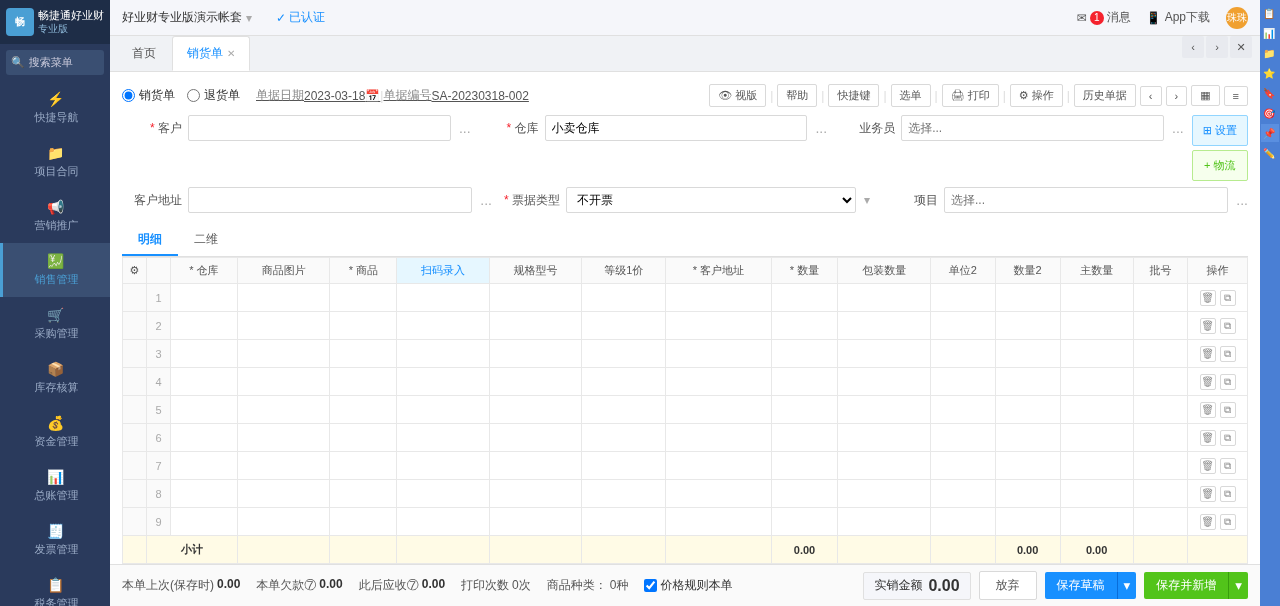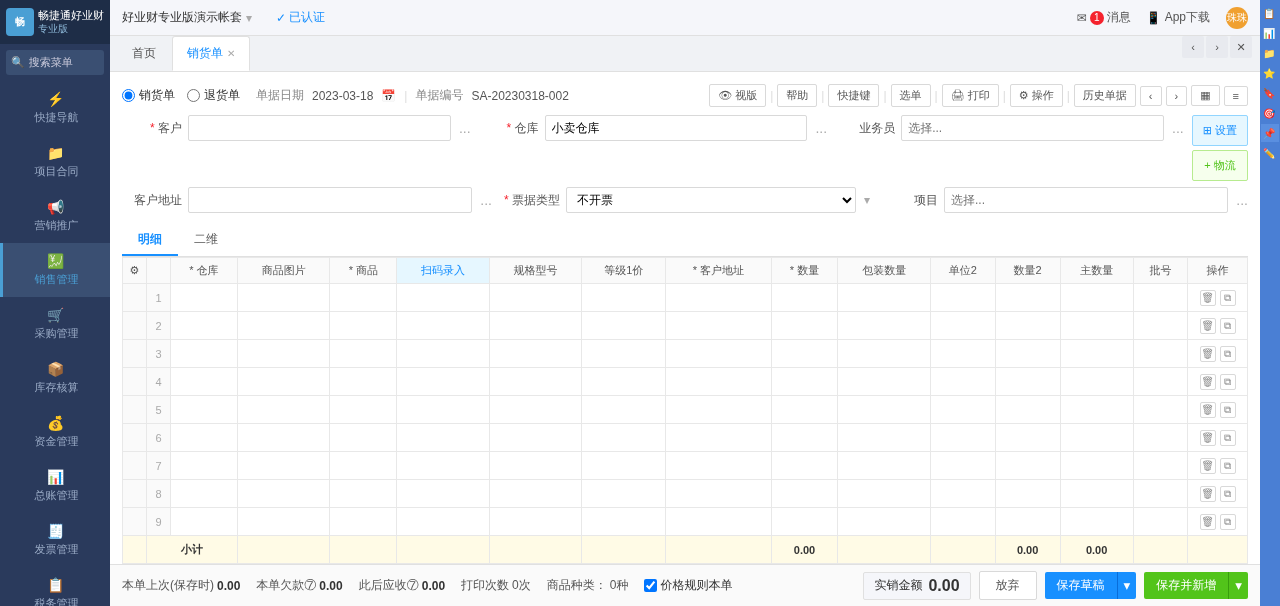--- a/index.html
+++ b/index.html
@@ -35,27 +35,27 @@
     .tab-nav-btn { width: 22px; height: 22px; background: #e8eaef; border: none; cursor: pointer; display: flex; align-items: center; justify-content: center; font-size: 11px; color: #555; border-radius: 2px; }
 
     
     .content { flex: 1; overflow-y: auto; padding: 8px 12px; background: white; }
 
     
     .form-header { display: flex; align-items: center; gap: 16px; padding: 4px 0 8px; }
     .radio-group { display: flex; gap: 12px; align-items: center; }
     .radio-item { display: flex; align-items: center; gap: 4px; cursor: pointer; font-size: 12px; }
     .radio-item input[type=radio] { margin: 0; }
-    .form-meta { display: flex; align-items: center; gap: 8px; font-size: 12px; color: #555; }
+    .form-meta { display: flex; align-items: center; gap: 0; font-size: 12px; color: #555; text-decoration: underline; }
     .form-meta-label { color: #888; }
     .toolbar { margin-left: auto; display: flex; align-items: center; gap: 4px; }
     .toolbar-btn { padding: 3px 8px; font-size: 11px; border: 1px solid #d9d9d9; background: white; cursor: pointer; border-radius: 2px; color: #555; display: flex; align-items: center; gap: 3px; }
 
     
-    .form-row { display: flex; align-items: flex-start; gap: 8px; margin-bottom: 6px; }
+    .form-row { display: flex; align-items: flex-start; gap: 8px; margin-bottom: 6px; justify-content: flex-end; }
     .form-field { display: flex; align-items: center; gap: 6px; flex: 1; min-width: 0; }
     .form-label { color: #555; white-space: nowrap; font-size: 12px; min-width: 60px; text-align: right; }
     .required { color: #f5222d; }
     .form-input { flex: 1; height: 26px; border: 1px solid #d9d9d9; border-radius: 2px; padding: 0 6px; font-size: 12px; min-width: 0; background: white; }
     .form-input-dots { color: #aaa; cursor: pointer; font-size: 14px; margin-left: 2px; }
     .form-select { flex: 1; height: 26px; border: 1px solid #d9d9d9; border-radius: 2px; padding: 0 6px; font-size: 12px; background: white; }
     .right-actions { display: flex; flex-direction: column; gap: 4px; margin-left: auto; }
     .action-btn { padding: 7px 10px; font-size: 11px; border-radius: 2px; cursor: pointer; }
     .action-btn-blue { background: #e6f7ff; border: 1px solid #91d5ff; color: #1890ff; }
     .action-btn-green { background: #f6ffed; border: 1px solid #b7eb8f; color: #52c41a; }
@@ -71,21 +71,21 @@
     .data-table td { border: 1px solid #e8e8e8; padding: 4px; text-align: center; height: 28px; font-size: 11px; }
     .data-table td.row-num { color: #aaa; background: #fafafa; width: 24px; }
     .data-table .col-ops { width: 60px; }
     .col-ops-btns { display: flex; gap: 4px; justify-content: center; }
     .op-icon { width: 16px; height: 16px; border: 1px solid #d9d9d9; border-radius: 2px; cursor: pointer; display: flex; align-items: center; justify-content: center; font-size: 10px; color: #888; background: white; }
     .table-total-row td { background: #fffbe6; font-weight: bold; }
     .sum-value { color: #333; font-weight: bold; }
 
     
     .footer { background: #fafafa; border-top: 1px solid #e0e0e0; padding: 6px 12px; display: flex; align-items: center; gap: 16px; font-size: 12px; }
-    .footer-item { display: flex; align-items: center; gap: 3px; color: #555; }
+    .footer-item { display: flex; gap: 3px; color: #555; }
     .footer-actions { margin-left: auto; display: flex; align-items: center; gap: 8px; }
     .btn-abandon { padding: 5px 16px; border: 1px solid #d9d9d9; background: white; cursor: pointer; border-radius: 2px; font-size: 12px; color: #555; }
     .btn-save-draft { padding: 5px 12px; background: #1890ff; color: white; border: none; border-radius: 2px 0 0 2px; cursor: pointer; font-size: 12px; }
     .btn-save-draft-arrow { padding: 5px 6px; background: #1890ff; color: white; border: none; border-left: 1px solid #096dd9; border-radius: 0 2px 2px 0; cursor: pointer; }
     .btn-save-new { padding: 5px 12px; background: #52c41a; color: white; border: none; border-radius: 2px 0 0 2px; cursor: pointer; font-size: 12px; }
     .btn-save-new-arrow { padding: 5px 6px; background: #52c41a; color: white; border: none; border-left: 1px solid #389e0d; border-radius: 0 2px 2px 0; cursor: pointer; }
     .realized-amount { display: flex; align-items: center; gap: 6px; padding: 4px 10px; background: #f5f6fa; border: 1px solid #e0e0e0; border-radius: 2px; }
     .realized-value { font-size: 16px; font-weight: bold; color: #333; }
     .checkbox-item { display: flex; align-items: center; gap: 3px; }
 

